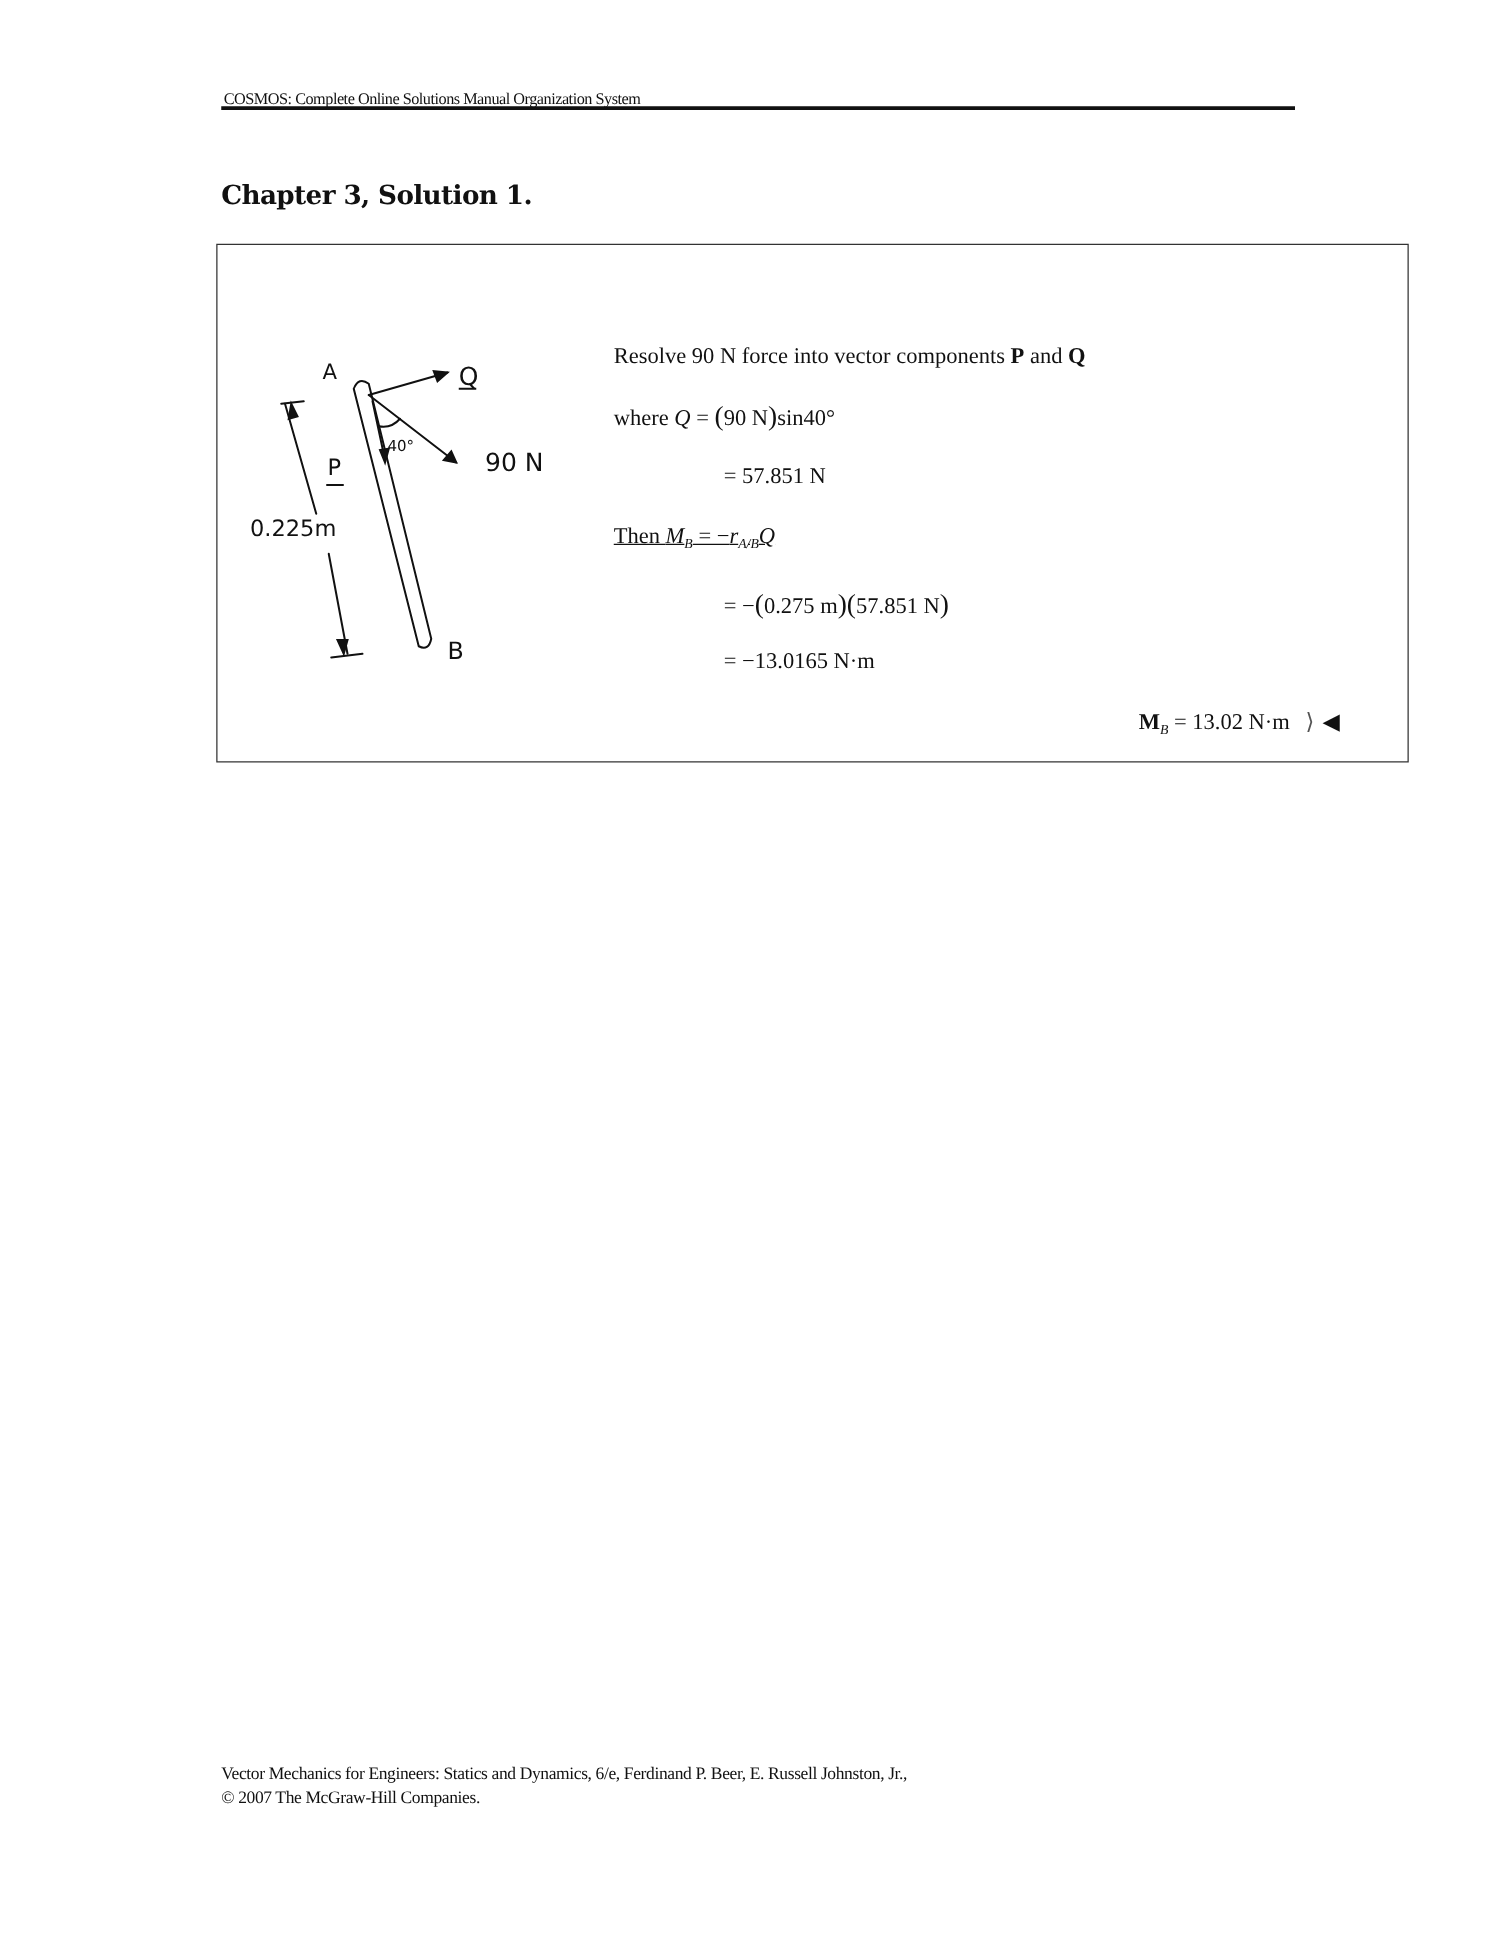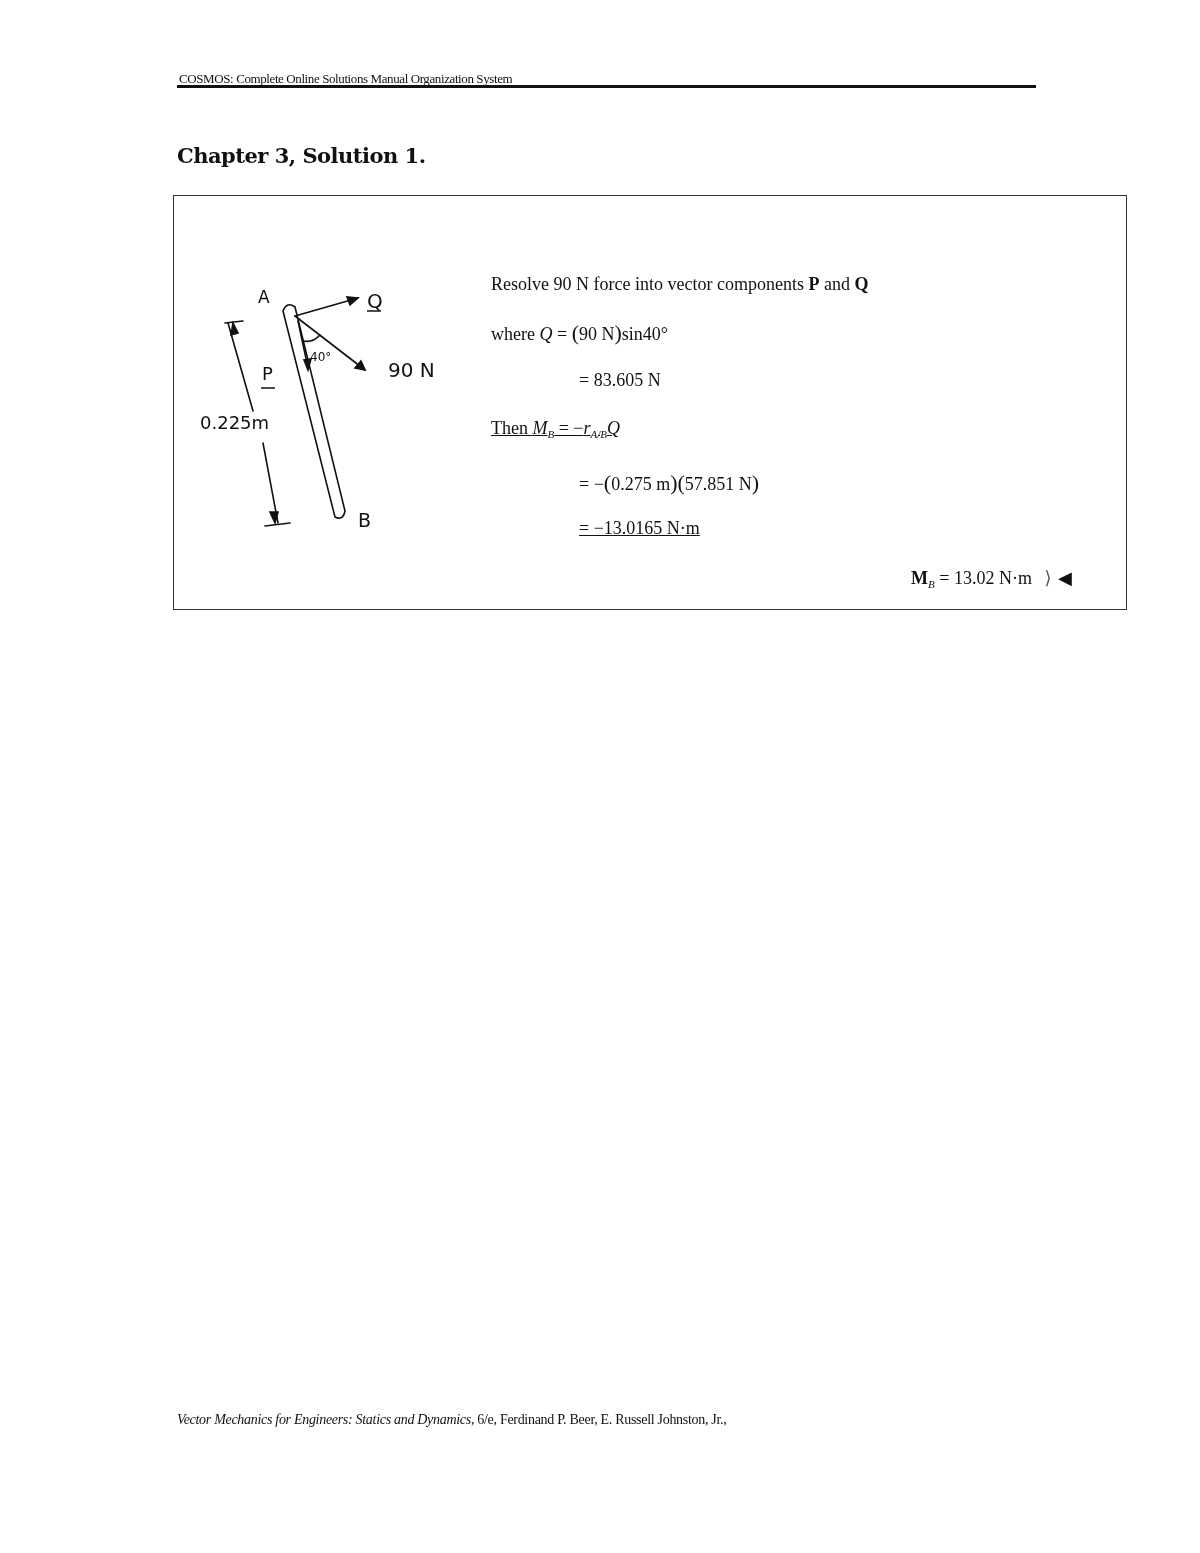--- a/index.html
+++ b/index.html
@@ -13,21 +13,21 @@
   .box { position: absolute; left: 173px; top: 195px; width: 954px; height: 415px;
          border: 1.5px solid #333; box-sizing: border-box; }
   .figure { position: absolute; left: 195px; top: 283px; width: 270px; height: 250px; }
   .line { position: absolute; font-size: 18px; white-space: nowrap; margin-top: 28px; }
   .i { font-style: italic; }
   .b { font-weight: bold; }
   sub { font-size: 11px; font-style: italic; vertical-align: -4px; }
   .paren { font-size: 22px; font-weight: 200; }
   .footer { position: absolute; left: 177px; top: 1410px; font-size: 14px; line-height: 19px;
             letter-spacing: -0.3px; }
-  .footer .it { font-style: italic; }
+  .footer .it { }
 </style>
 </head>
 <body>
 
 <div class="header">
   <span>COSMOS: Complete Online Solutions Manual Organization System</span>
 </div>
 
 <div class="chapter">Chapter 3, Solution 1.</div>
 
@@ -70,33 +70,34 @@
 </svg>
 
 <div class="line" style="left:491px; top:246px;">
   <span>Resolve 90 N force into vector components </span><span class="b">P</span><span> and </span><span class="b">Q</span>
 </div>
 
 <div class="line" style="left:491px; top:292px;text-align:center;">
   <span>where </span><span class="i">Q</span><span> = </span><span class="paren">(</span><span>90 N</span><span class="paren">)</span><span>sin40°</span>
 </div>
 
-<div class="line" style="left:579px; top:342px;">= 83.605 N</div>
+<div class="line" style="left:579px; top:342px;">= 57.851 N</div>
 
 <div class="line" style="left:491px; top:390px;text-decoration:underline;">
   <span>Then </span><span class="i">M</span><sub>B</sub><span> = −</span><span class="i">r</span><sub>A/B</sub><span class="i">Q</span>
 </div>
 
 <div class="line" style="left:579px; top:442px;">
   <span>= −</span><span class="paren">(</span><span>0.275 m</span><span class="paren">)</span><span class="paren">(</span><span>57.851 N</span><span class="paren">)</span>
 </div>
 
-<div class="line" style="left:579px; top:490px;text-decoration:underline;">= −13.0165 N·m</div>
+<div class="line" style="left:579px; top:490px;">= −13.0165 N·m</div>
 
 <div class="line" style="left:911px; top:539px;">
   <span class="b">M</span><sub>B</sub><span> = 13.02 N·m</span>
   <span style="margin-left:8px; color:#555;">⟩</span>
   <span style="margin-left:2px;">◀</span>
 </div>
 
 <div class="footer">
   <div><span class="it">Vector Mechanics for Engineers: Statics and Dynamics</span><span>, 6/e, Ferdinand P. Beer, E. Russell Johnston, Jr.,</span></div>
+  <div>© 2007 The McGraw-Hill Companies.</div>
 </div>
 
 </body></html>

